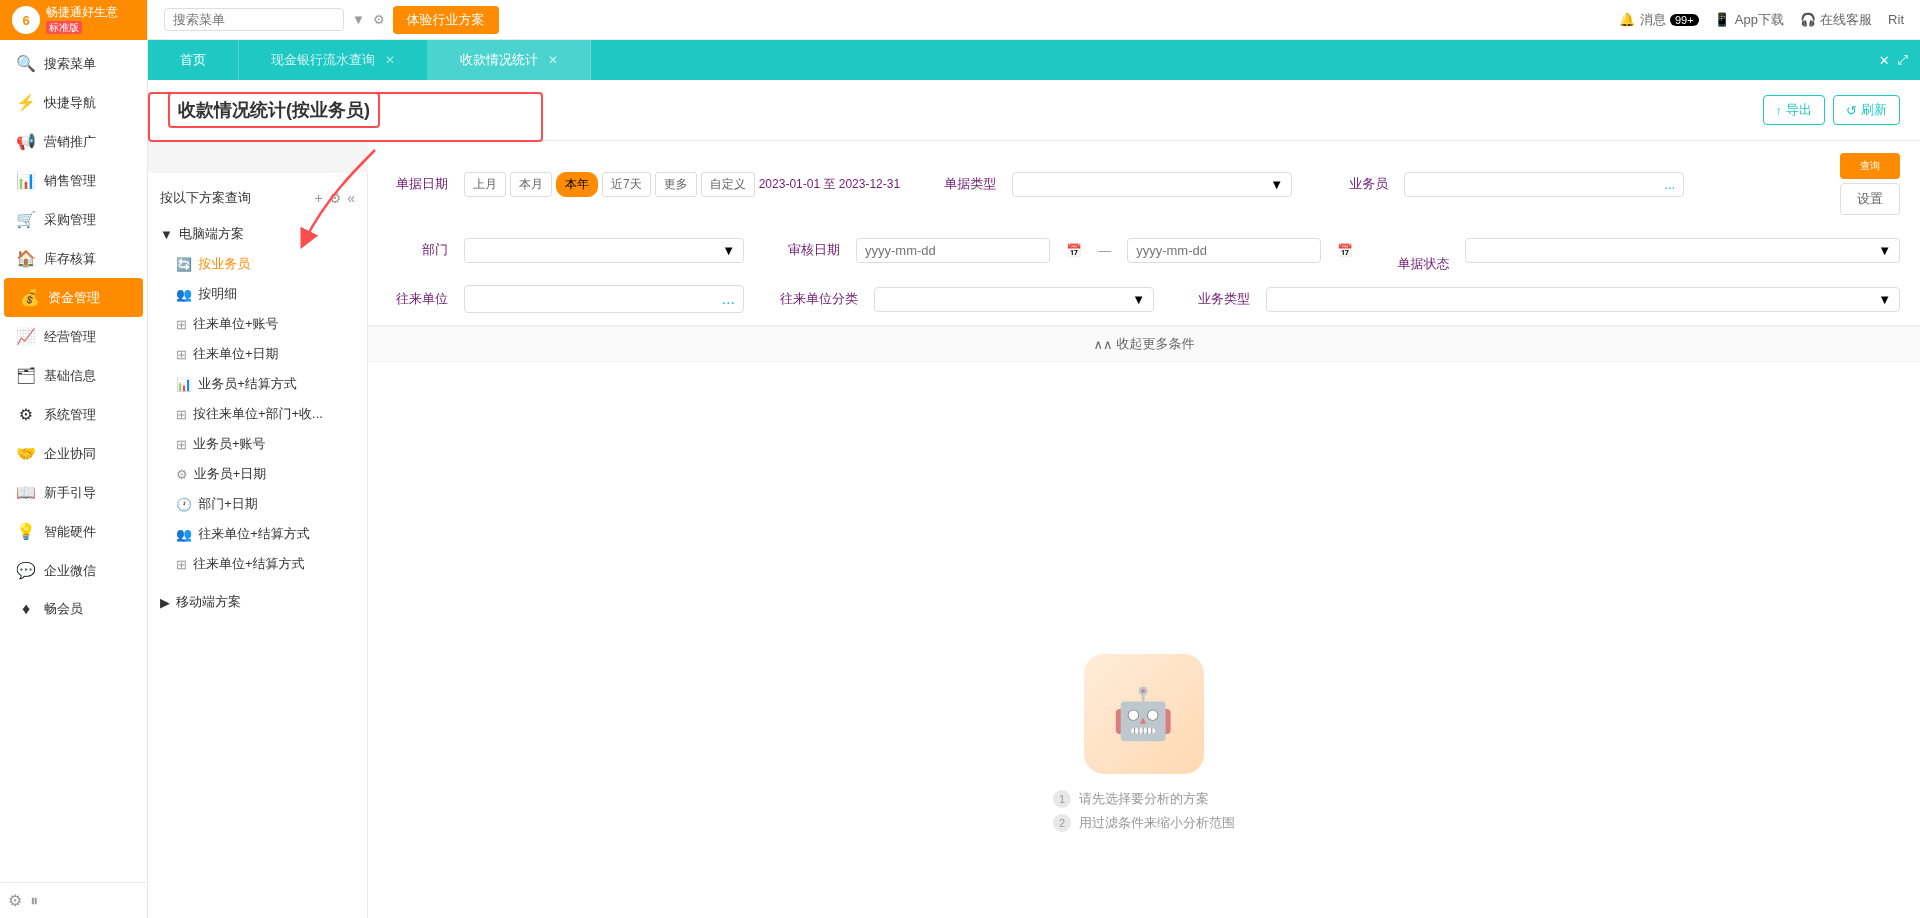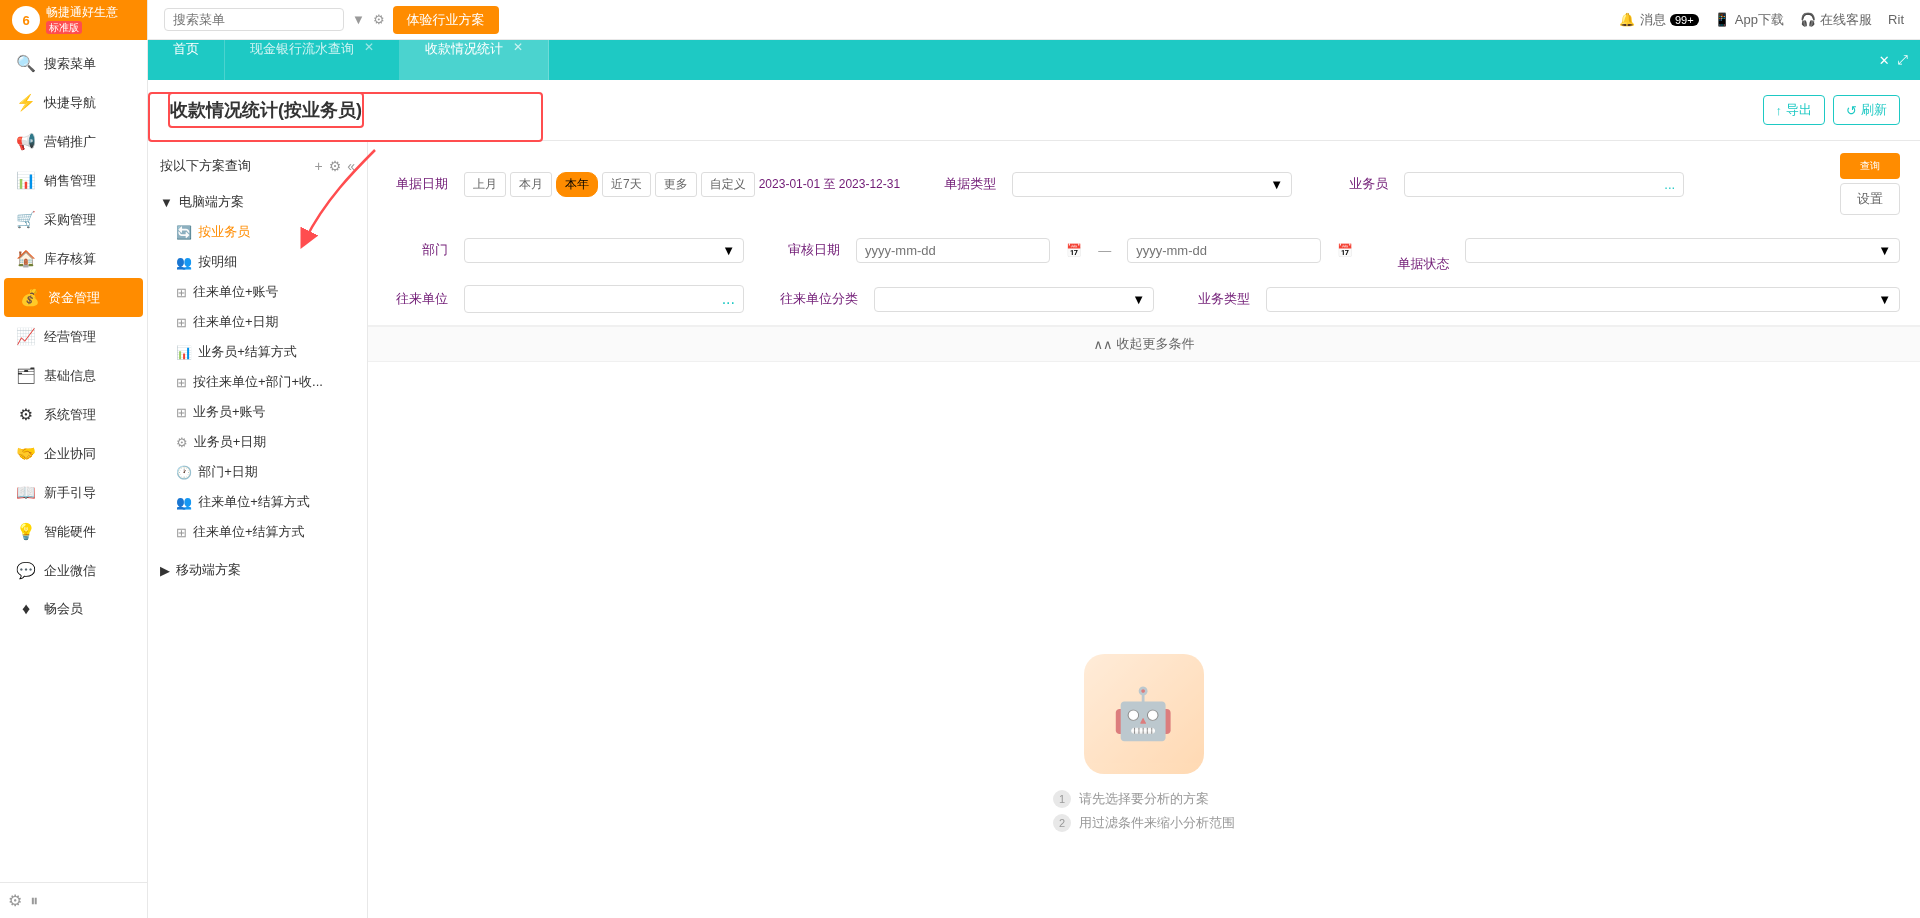--- a/index.html
+++ b/index.html
@@ -64,22 +64,22 @@
     
     .tab-bar {
       height: 40px;
       background: #1ec9c4;
       display: flex;
       align-items: center;
       padding: 0 0 0 0;
       position: relative;
     }
     .tab-item {
-      display: flex; gap: 4px;
-      padding: 0 25px;
+      display: flex; align-items: center; gap: 4px;
+      padding: 0 32px;
       height: 40px;
       cursor: pointer;
       color: rgba(255,255,255,0.8);
       font-size: 13px;
       border-right: 1px solid rgba(255,255,255,0.2);
     }
     .tab-item.active { background: rgba(255,255,255,0.2); color: #fff; }
     .tab-home { color: #fff; }
     .tab-close { margin-left: 6px; font-size: 12px; opacity: 0.7; cursor: pointer; }
     .tab-bar-right {
@@ -96,21 +96,21 @@
       display: flex;
       align-items: center;
       justify-content: space-between;
       border-bottom: 1px solid #e8e8e8;
     }
     .page-title {
       font-size: 18px;
       font-weight: bold;
       color: #333;
       border: 2px solid #ff4d4f;
-      padding: 4px 0;
+      padding: 4px 8px;
       border-radius: 4px;
     }
     .page-actions { display: flex; gap: 8px; }
     .btn-export {
       display: flex; align-items: center; gap: 4px;
       padding: 5px 12px;
       border: 1px solid #1ec9c4;
       border-radius: 4px;
       color: #1ec9c4;
       cursor: pointer;
@@ -417,21 +417,21 @@
       </button>
       <button class="btn-refresh">
         <span>↺</span>
         <span>刷新</span>
       </button>
     </div>
   </div>
 
   <div class="content-area">
 
-    <div class="left-panel" style="position:relative;">
+    <div class="left-panel" style="position:relative;margin-top:32px;">
       <div class="left-panel-header">
         <span>按以下方案查询</span>
         <div class="left-panel-icons">
           <span class="icon-btn">+</span>
           <span class="icon-btn">⚙</span>
           <span class="icon-btn">«</span>
         </div>
       </div>
 
       <div class="tree-section">

